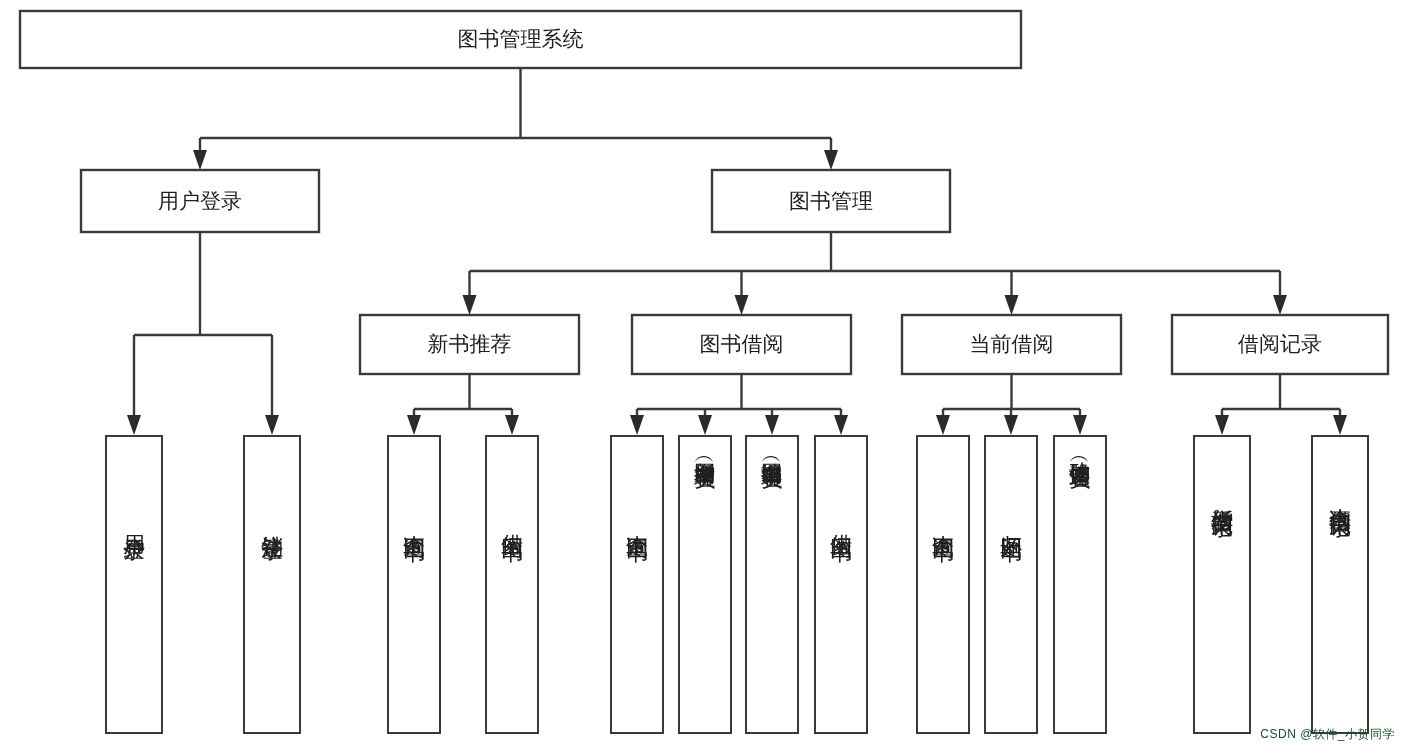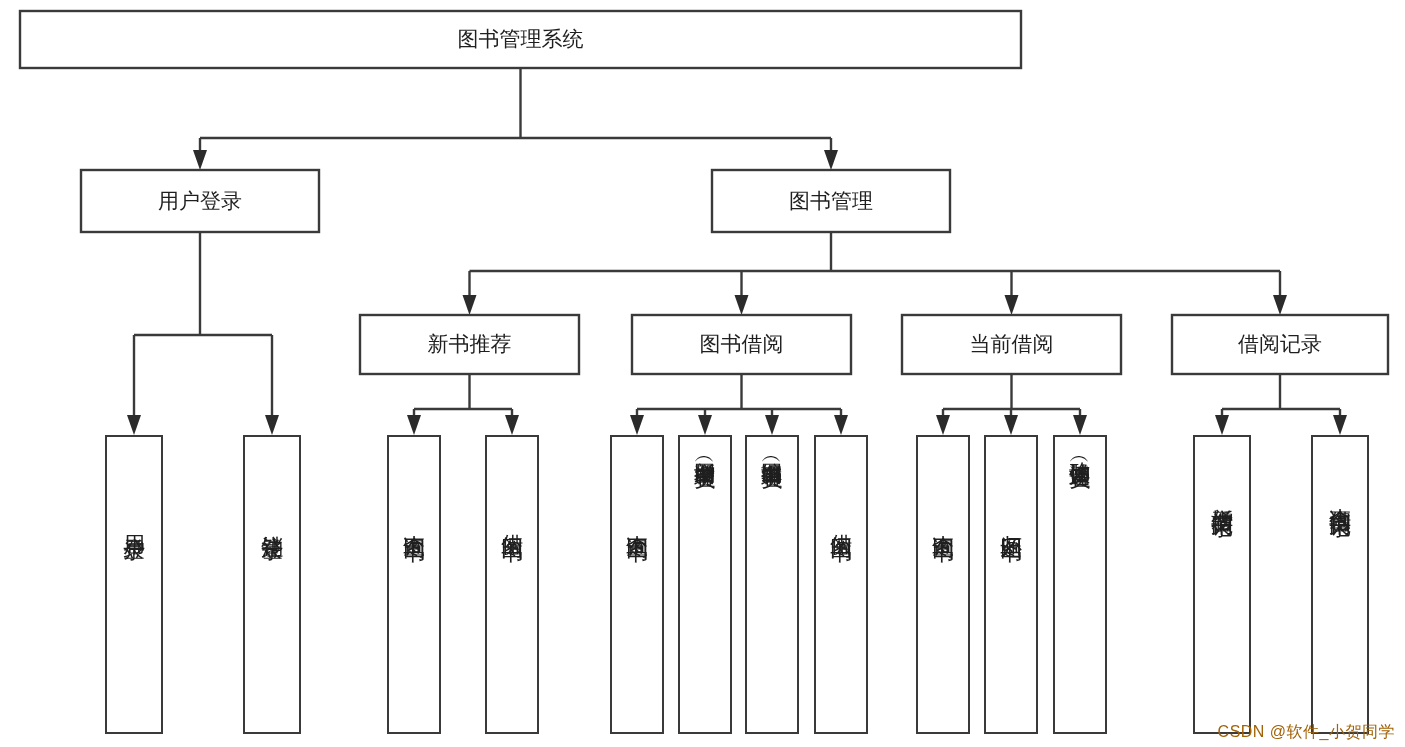--- a/index.html
+++ b/index.html
@@ -70,22 +70,22 @@
   }
   .leaf-text.tall {
     font-size: 21px;
     letter-spacing: 1px;
   }
   .watermark {
     position: absolute;
     right: 10px;
     bottom: 4px;
     font-family: "Liberation Sans", "DejaVu Sans", sans-serif;
-    font-size: 16px;
-    color: #a16207;
+    font-size: 12px;
+    color: #14532d;
     letter-spacing: 0.5px;
     white-space: nowrap;
   }
 </style>
 </head>
 <body>
 
 <div id="diagram-root">
 
   <svg id="flow-svg" viewBox="0 0 1405 747">

